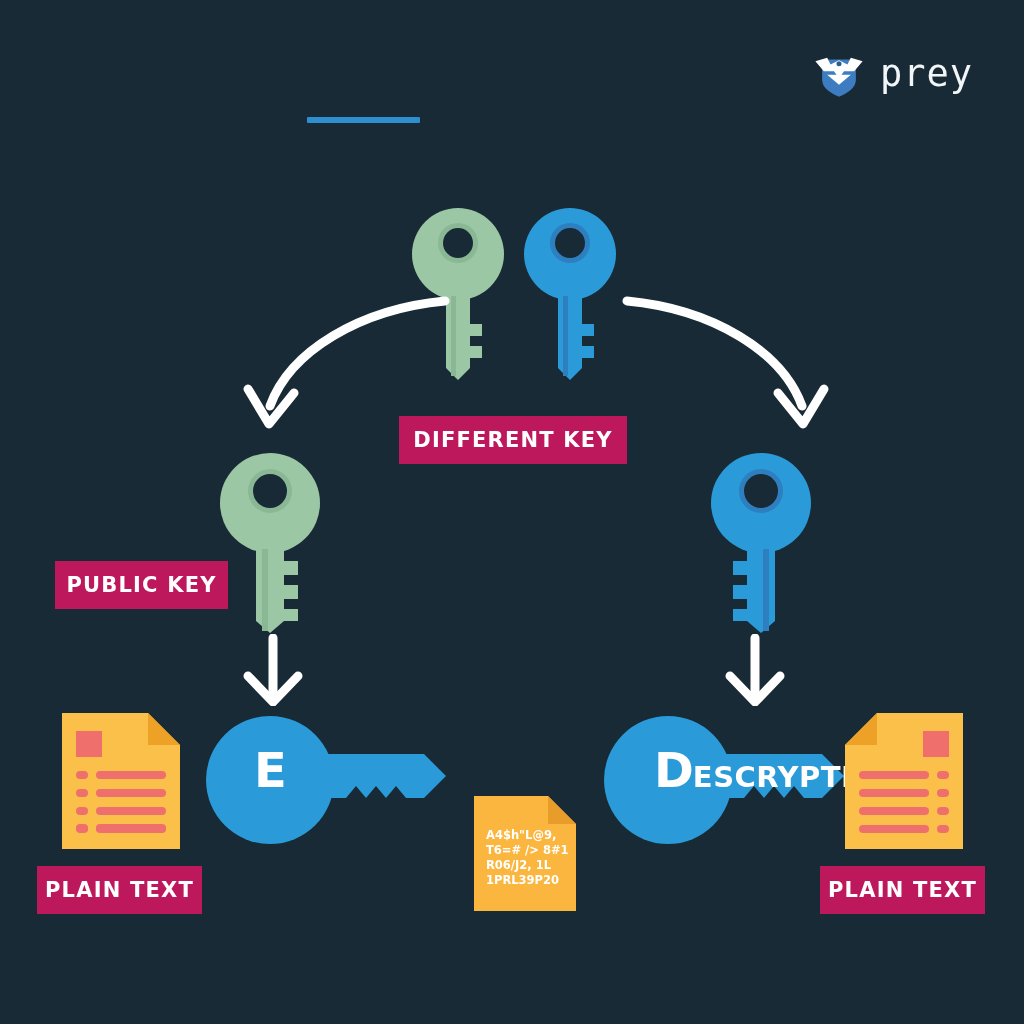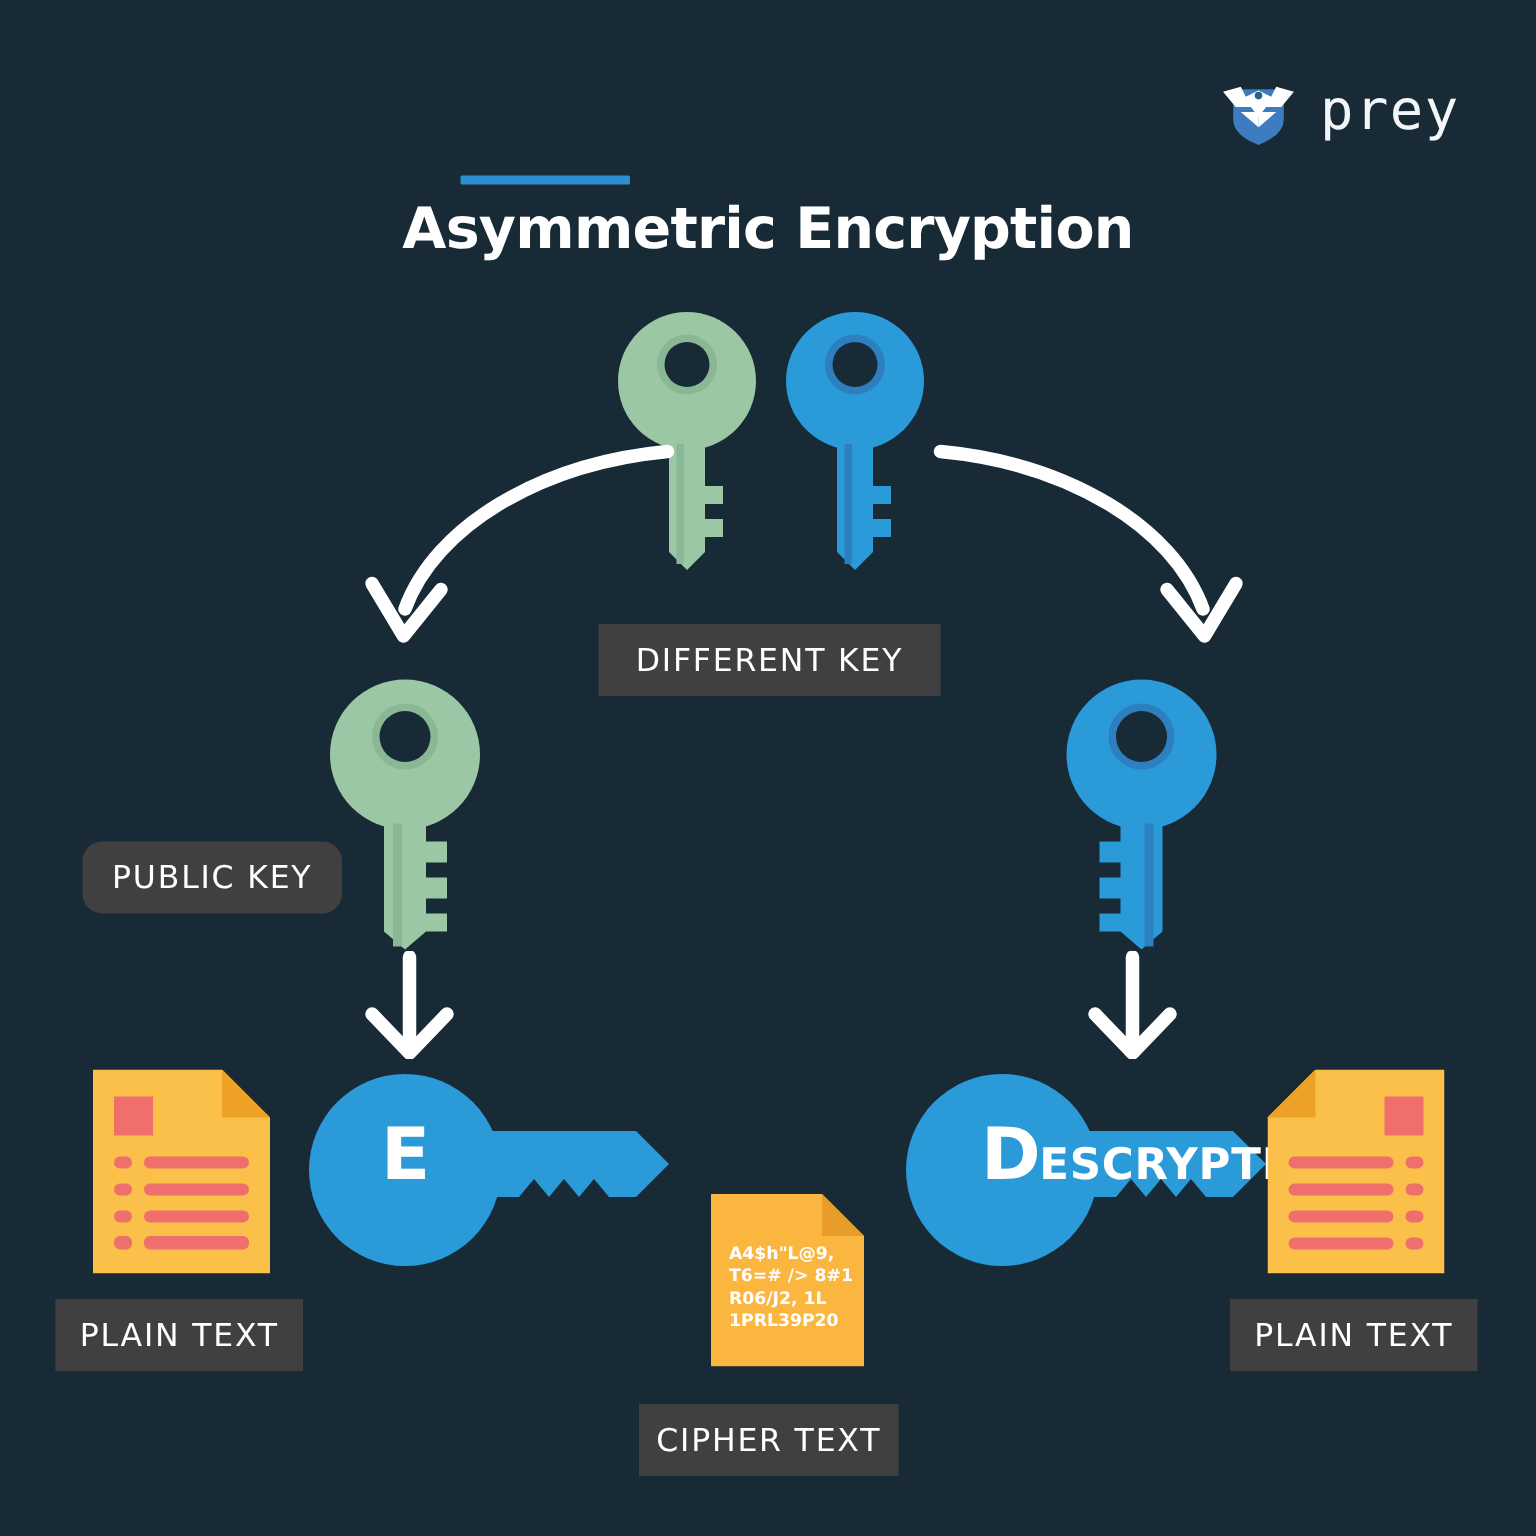--- a/index.html
+++ b/index.html
@@ -26,23 +26,23 @@
   .title-rule{left:307px;top:101px;width:113px;height:6px;background:#2e8fd0;border-radius:1px;}
   .title{
     left:0;top:114px;width:1024px;text-align:center;
     color:#ffffff;font-size:38px;font-weight:bold;
     font-family:"DejaVu Sans", sans-serif;
     letter-spacing:-0.5px;
   }
 
   
   .label{
-    background:#404040;color:#ffffff;
+    background:#be185d;color:#ffffff;
     font-family:"DejaVu Sans", sans-serif;
-    font-weight:normal;font-size:21px;letter-spacing:1.2px;
+    font-weight:bold;font-size:21px;letter-spacing:1.2px;
     display:flex;align-items:center;justify-content:center;
     height:48px;white-space:nowrap;
   }
 
   
   .vkey{position:absolute;}
 
   
   .doc{position:absolute;}
 
@@ -79,21 +79,20 @@
                  L50 30 L38 30 L32 38 L26 30 L14 30 Z" fill="#ffffff"></path>
         <path d="M18 34 L32 34 L32 46 Z" fill="#ffffff"></path>
         <path d="M46 34 L32 34 L32 46 Z" fill="#ffffff"></path>
         <circle cx="32" cy="21" r="3" fill="#2b5f93"></circle>
       </svg>
     </div>
     <div class="logo-text">prey</div>
   </div>
 
   <div class="abs title-rule"></div>
-  <div class="abs title">Asymmetric Encryption</div>
 
   <div class="abs vkey" style="left:410px;top:190px;">
     <svg width="96" height="180" viewBox="0 0 96 180">
       <circle cx="48" cy="48" r="46" fill="#9cc7a5"></circle>
       <circle cx="48" cy="37" r="20" fill="#8bb894"></circle>
       <circle cx="48" cy="37" r="15" fill="#172a35"></circle>
       <path d="M36 88 L60 88 L60 118 L72 118 L72 130 L60 130 L60 140 L72 140
                L72 152 L60 152 L60 162 L48 174 L36 162 Z" fill="#9cc7a5"></path>
       <rect x="41" y="90" width="5" height="80" fill="#8bb894"></rect>
     </svg>
@@ -129,21 +128,21 @@
   <div class="abs vkey" style="left:218px;top:435px;">
     <svg width="110" height="185" viewBox="0 0 110 185">
       <circle cx="52" cy="52" r="50" fill="#9cc7a5"></circle>
       <circle cx="52" cy="40" r="22" fill="#8bb894"></circle>
       <circle cx="52" cy="40" r="17" fill="#172a35"></circle>
       <path d="M38 95 L66 95 L66 110 L80 110 L80 124 L66 124 L66 134 L80 134
                L80 148 L66 148 L66 158 L80 158 L80 170 L66 170 L52 182 L38 170 Z" fill="#9cc7a5"></path>
       <rect x="44" y="98" width="6" height="82" fill="#8bb894"></rect>
     </svg>
   </div>
-  <div class="abs label" style="left:55px;top:545px;width:173px;border-radius:13px;">PUBLIC KEY</div>
+  <div class="abs label" style="left:55px;top:545px;width:173px;">PUBLIC KEY</div>
 
   <div class="abs vkey" style="left:703px;top:435px;">
     <svg width="110" height="185" viewBox="0 0 110 185">
       <circle cx="58" cy="52" r="50" fill="#2a9ad8"></circle>
       <circle cx="58" cy="40" r="22" fill="#2e7fc0"></circle>
       <circle cx="58" cy="40" r="17" fill="#172a35"></circle>
       <path d="M72 95 L44 95 L44 110 L30 110 L30 124 L44 124 L44 134 L30 134
                L30 148 L44 148 L44 158 L30 158 L30 170 L44 170 L58 182 L72 170 Z" fill="#2a9ad8"></path>
       <rect x="60" y="98" width="6" height="82" fill="#2e7fc0"></rect>
     </svg>
@@ -202,21 +201,20 @@
       <path d="M0 0 L74 0 L102 28 L102 115 L0 115 Z" fill="#fbb63f"></path>
       <path d="M74 0 L102 28 L74 28 Z" fill="#e89c2a"></path>
     </svg>
     <div class="cipher-lines">
       <div>A4$h"L@9,</div>
       <div>T6=# /&gt; 8#1</div>
       <div>R06/J2, 1L</div>
       <div>1PRL39P20</div>
     </div>
   </div>
-  <div class="abs label" style="left:426px;top:920px;width:173px;">CIPHER TEXT</div>
 
   <div class="abs keyword" style="left:604px;top:700px;">
     <svg width="250" height="128" viewBox="0 0 250 128">
       <circle cx="64" cy="64" r="64" fill="#2a9ad8"></circle>
       <path d="M110 38 L218 38 L240 60 L218 82 L200 82 L190 70 L180 82
                L170 70 L160 82 L150 70 L140 82 L110 82 Z" fill="#2a9ad8"></path>
     </svg>
     <div class="kw-text" style="left:50px;top:30px;">
       <span class="kw-big">D</span>
       <span class="kw-rest">ESCRYPTION</span>

